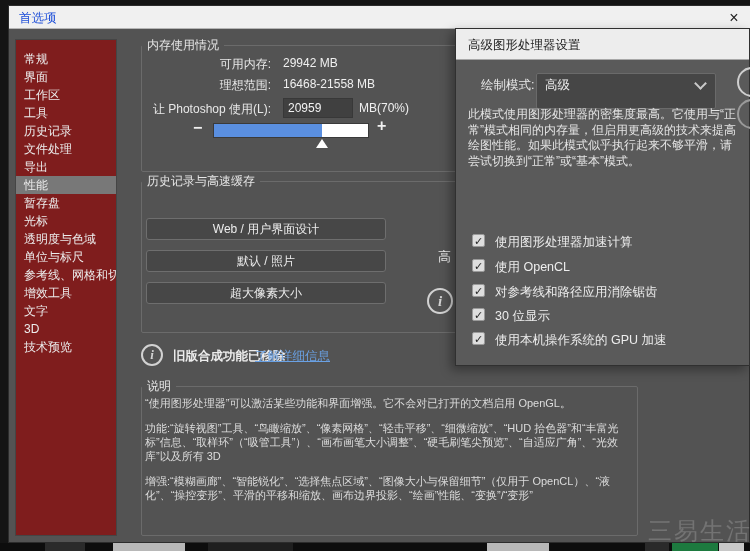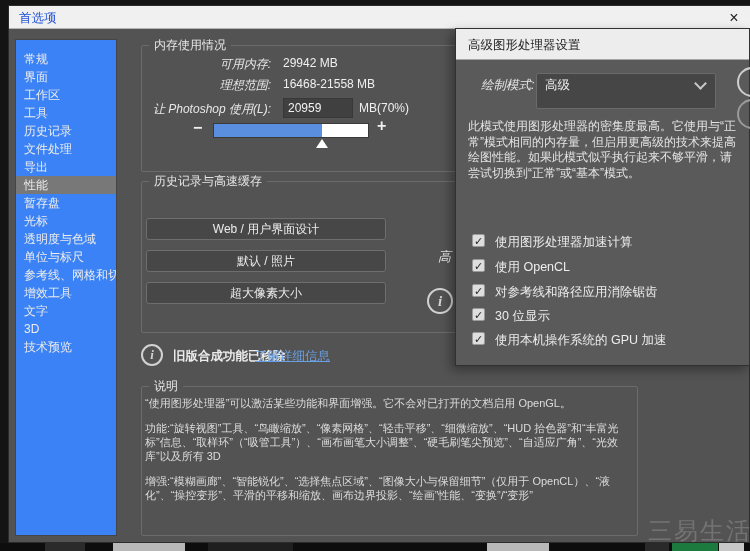--- a/index.html
+++ b/index.html
@@ -5,29 +5,29 @@
   html,body{margin:0;padding:0;background:#141414;}
   .stage{position:relative;width:750px;height:551px;overflow:hidden;
          font-family:"Liberation Sans","DejaVu Sans",sans-serif;background:#141414;}
   .abs{position:absolute;}
   
   .win{left:8px;top:5px;width:742px;height:538px;background:#535353;border:1px solid #2c2c2c;box-sizing:border-box;}
   .win-titlebar{left:0;top:0;width:742px;height:23px;background:#f0f0f0;border-bottom:1px solid #b5b5b5;box-sizing:border-box;}
   .win-title{left:10px;top:4px;font-size:12.5px;color:#1d4ed8;}
   .win-close{left:712px;top:1px;width:26px;height:21px;text-align:center;line-height:21px;font-size:16px;color:#222;cursor:pointer;}
   
-  .sidebar{left:6px;top:33px;width:102px;height:497px;border:1px solid #454545;background:#3b82f6;box-sizing:border-box;}
+  .sidebar{left:6px;top:33px;width:102px;height:497px;border:1px solid #454545;background:#7f1d1d;box-sizing:border-box;}
   .side-item{height:18px;line-height:18px;padding-left:8px;font-size:12px;color:#ececec;white-space:nowrap;overflow:hidden;cursor:pointer;}
   .side-item.sel{background:#787878;}
   .side-list{position:absolute;left:0;top:10px;width:100%;}
   
   fieldset.group{position:absolute;margin:0;padding:0;border:1px solid #6b6b6b;border-radius:2px;box-sizing:border-box;}
-  fieldset.group legend{font-size:12px;color:#e6e6e6;padding:0 5px;margin-left:7px;}
+  fieldset.group legend{font-size:12px;color:#e6e6e6;padding:0 5px;margin-left:0;}
   
-  .lbl{font-size:12px;color:#e8e8e8;white-space:nowrap;font-style:italic;}
+  .lbl{font-size:12px;color:#e8e8e8;white-space:nowrap;}
   .val{font-size:12px;color:#f0f0f0;white-space:nowrap;}
   .rlabel{text-align:right;}
   .memin{left:274px;width:60px;height:18px;background:#404040;border:1px solid #383838;color:#f2f2f2;
          font-size:12px;font-family:inherit;padding:0 4px;box-sizing:content-box;}
   
   .sl-sign{font-size:16px;color:#f0f0f0;font-weight:bold;}
   .sl-track{left:204px;top:117px;width:156px;height:15px;background:#ffffff;border:1px solid #3a3a3a;box-sizing:border-box;cursor:pointer;}
   .sl-fill{position:absolute;left:0;top:0;height:100%;background:#5a8fe0;}
   .sl-thumb{left:307px;top:133px;width:0;height:0;border-left:6px solid transparent;border-right:6px solid transparent;border-bottom:9px solid #ffffff;cursor:pointer;}
   
@@ -41,21 +41,21 @@
   
   .desc-wrap{left:136px;top:390px;width:492px;}
   .desc-wrap p{margin:0 0 11px 0;font-size:11px;line-height:14px;color:#dcdcdc;}
   
   .dlg{left:455px;top:28px;width:295px;height:338px;background:#5a5a5a;border:1px solid #303030;box-sizing:border-box;box-shadow:-4px 4px 10px rgba(0,0,0,.35);}
   .dlg-titlebar{left:0;top:0;width:100%;height:31px;background:#ededed;border-bottom:1px solid #a8a8a8;box-sizing:border-box;}
   .dlg-title{left:12px;top:8px;font-size:12.5px;color:#222;}
   .dropdown{left:80px;top:44px;width:180px;height:36px;background:#464646;border:1px solid #6a6a6a;border-radius:2px;box-sizing:border-box;cursor:pointer;}
   .dropdown .dd-text{position:absolute;left:8px;top:3px;font-size:12.5px;color:#f0f0f0;}
   .chev{position:absolute;right:10px;top:5px;width:7px;height:7px;border-right:2px solid #c9c9c9;border-bottom:2px solid #c9c9c9;transform:rotate(45deg);}
-  .dlg-desc{left:12px;top:78px;width:272px;font-size:12px;line-height:15.5px;color:#e4e4e4;margin-top:12px;}
+  .dlg-desc{left:12px;top:78px;width:272px;font-size:12px;line-height:15.5px;color:#e4e4e4;}
   .cb-row{left:16px;height:16px;cursor:pointer;}
   .cb-box{position:absolute;left:0;top:1px;width:13px;height:13px;background:#dedede;border:1px solid #9a9a9a;border-radius:2px;
           color:#262626;font-size:11px;line-height:13px;text-align:center;font-weight:bold;box-sizing:border-box;}
   .cb-lab{position:absolute;left:23px;top:1px;font-size:12.5px;color:#ededed;white-space:nowrap;}
   .edge-cir{border-radius:50%;border:2px solid #cfcfcf;width:26px;height:26px;cursor:pointer;}
   .edge-cir.dim{border-color:#9a9a9a;}
   
   .taskbar{left:0;top:543px;width:750px;height:8px;background:#0d0d0d;}
   .tb-item{position:absolute;top:0;height:8px;}
   .watermark{right:-2px;top:515px;font-size:24px;color:#9a9a9a;opacity:.45;letter-spacing:2px;white-space:nowrap;}

